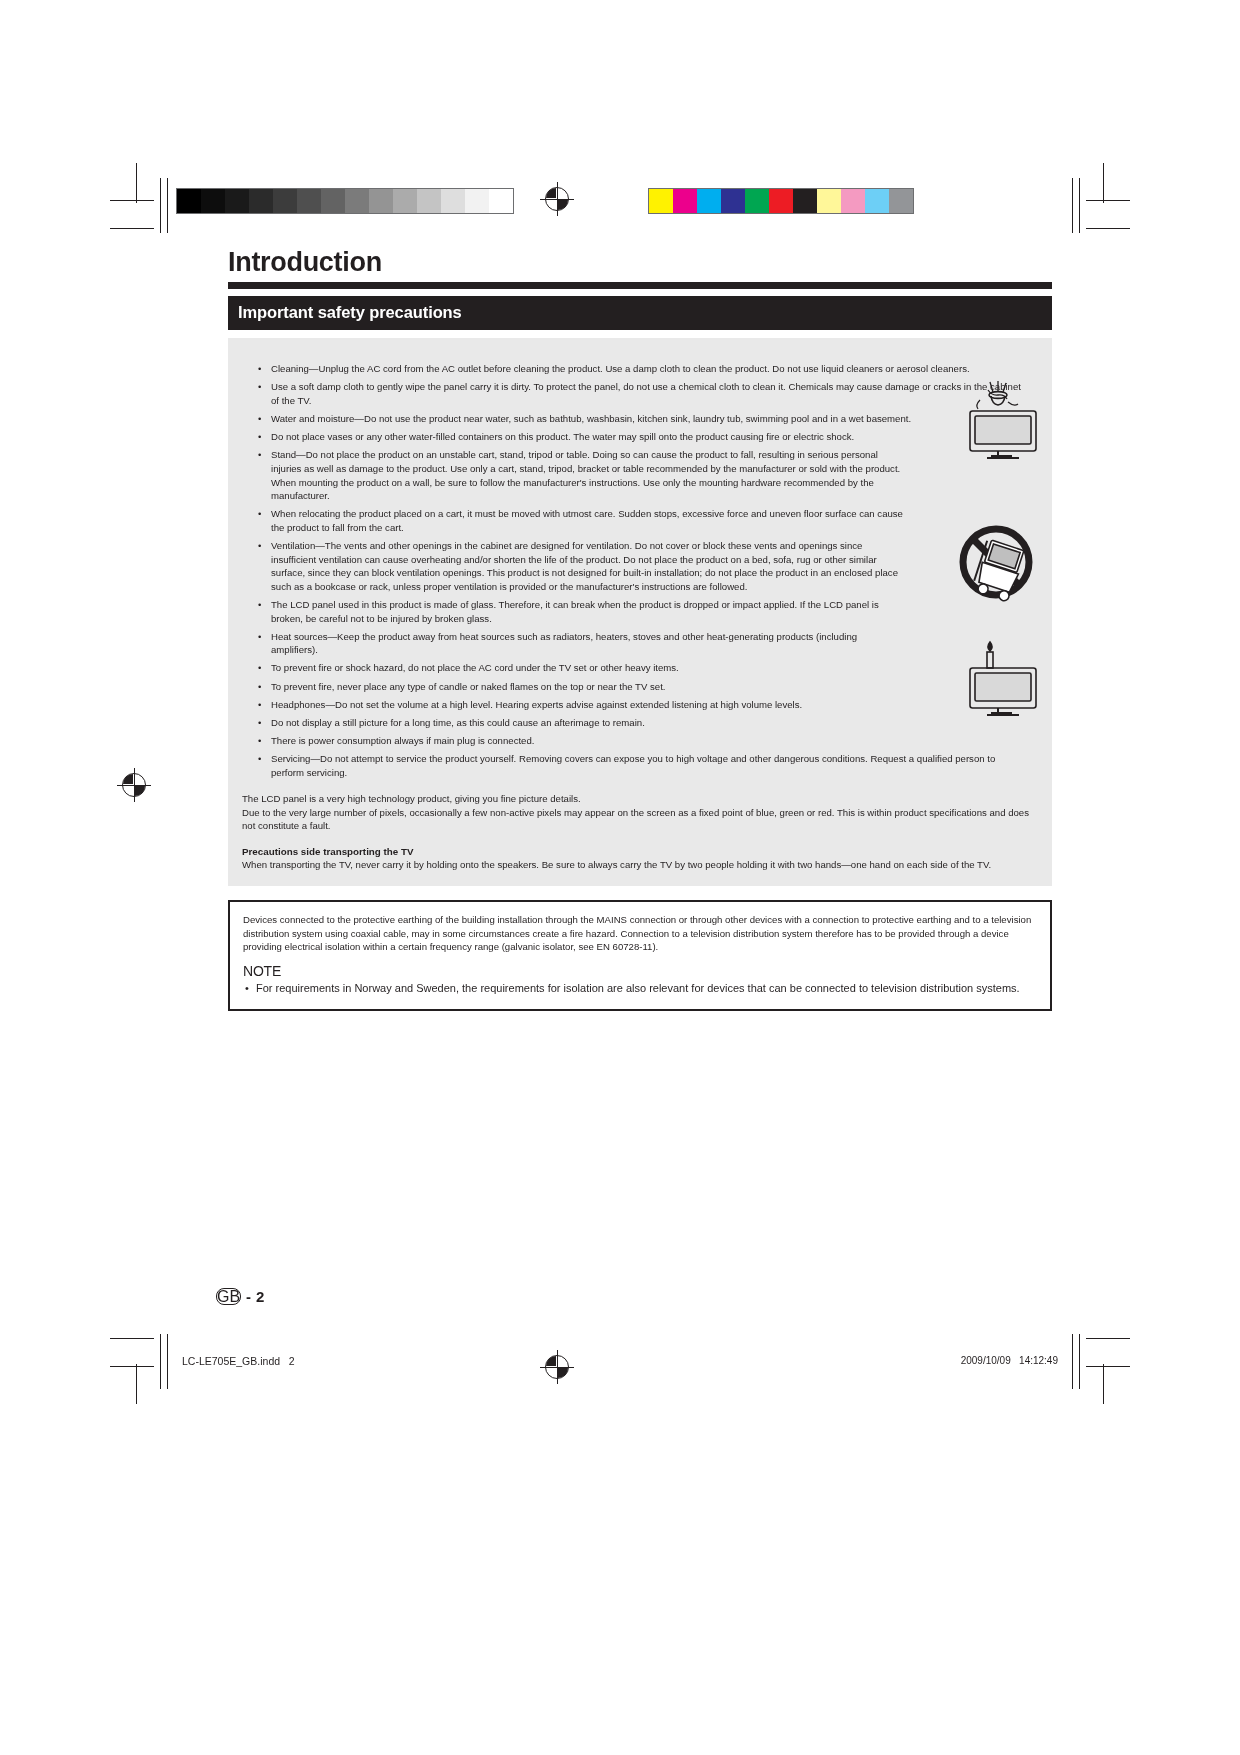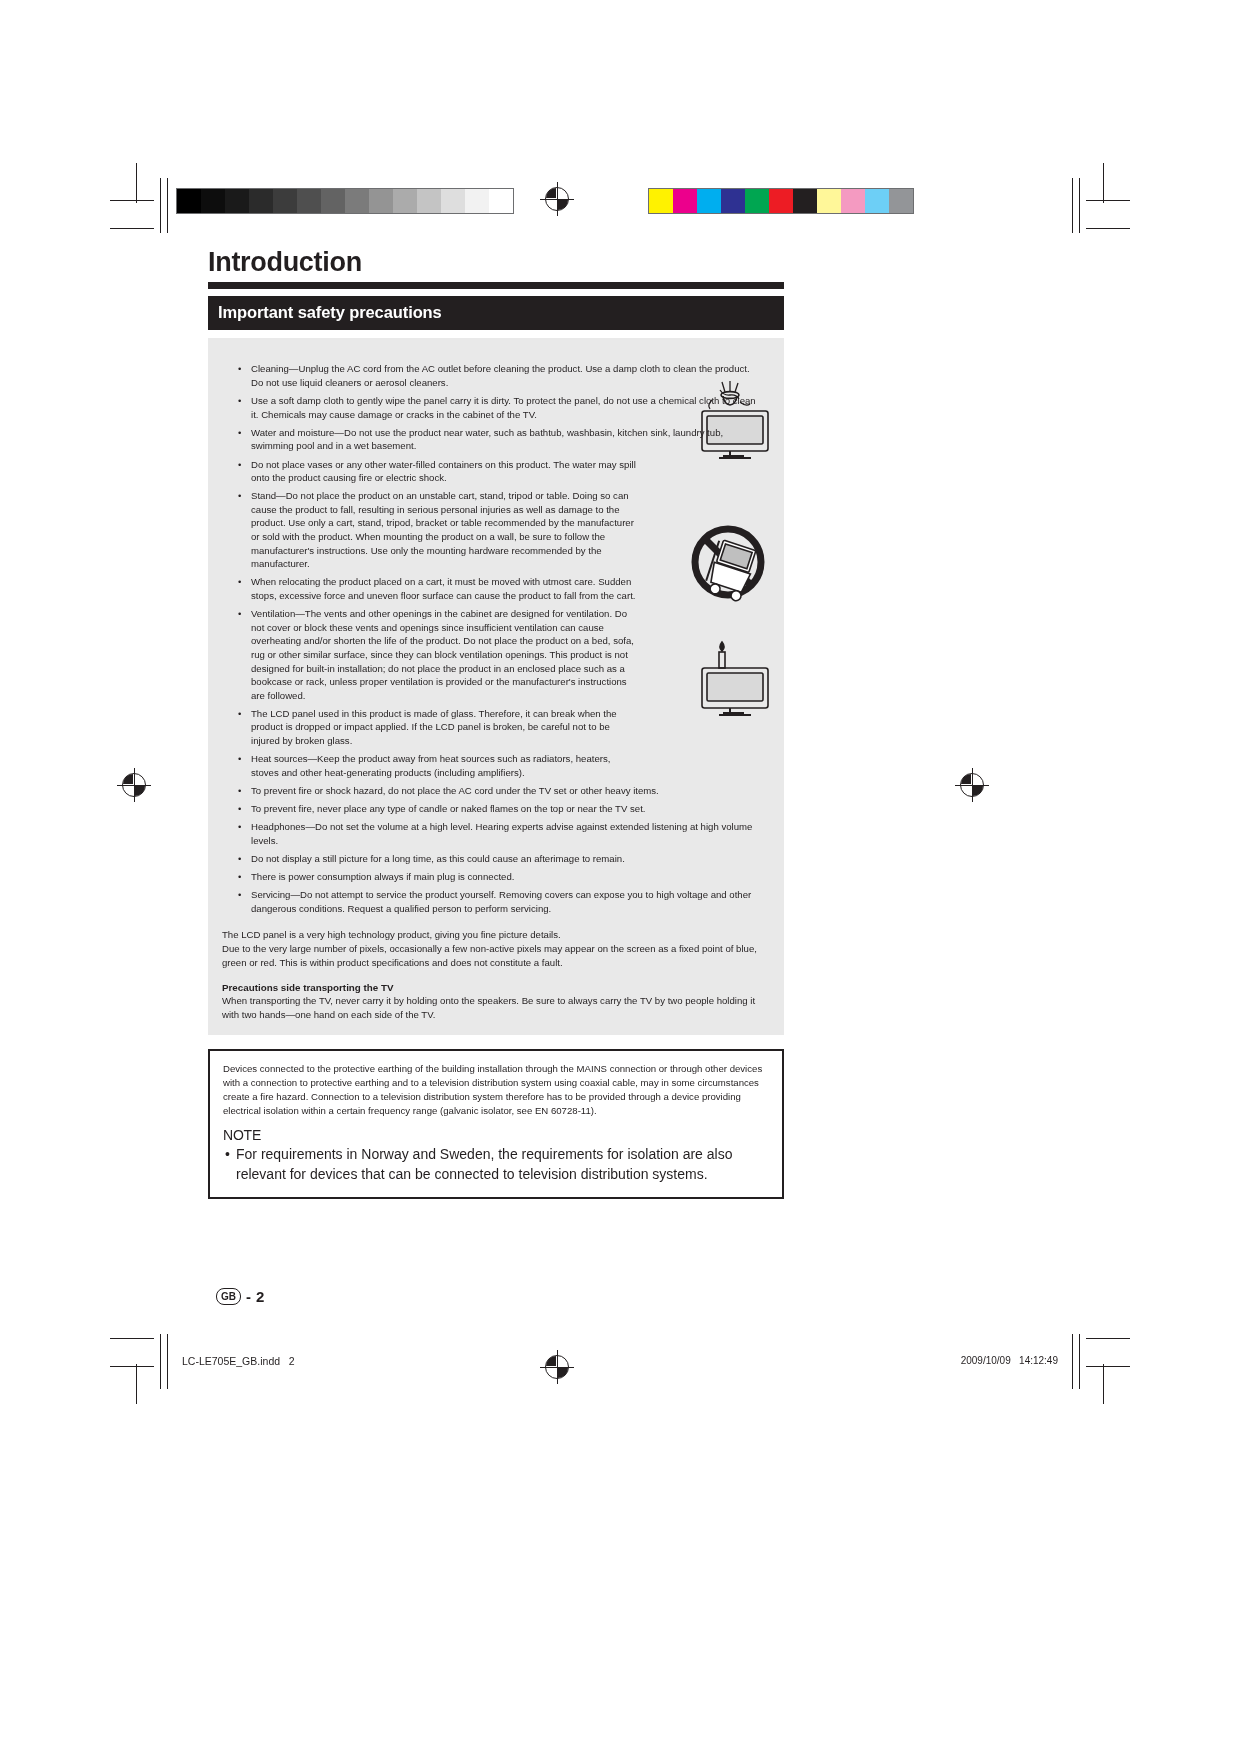--- a/index.html
+++ b/index.html
@@ -45,23 +45,23 @@
     position: absolute;
     display: flex;
     border: 1px solid #6d6e70;
     box-sizing: content-box;
   }
   .bar-strip .swatch { width: 24px; height: 24px; }
 
   
   .page {
     position: absolute;
-    left: 208px;
+    left: 228px;
     top: 248px;
-    width: 576px;
+    width: 824px;
   }
 
   .page-title {
     font-size: 27px;
     font-weight: bold;
     letter-spacing: -0.3px;
     line-height: 1.05;
     margin: 0 0 6px 0;
     color: #231f20;
   }
@@ -136,21 +136,21 @@
     letter-spacing: -0.2px;
   }
   ul.note-list {
     list-style: none;
     margin: 0;
     padding: 0;
   }
   ul.note-list > li {
     position: relative;
     padding-left: 13px;
-    font-size: 14px;
+    font-size: 11px;
     line-height: 1.42;
   }
   ul.note-list > li::before {
     content: "•";
     position: absolute;
     left: 2px;
     top: 0;
   }
 
   
@@ -168,22 +168,22 @@
     font-size: 15px;
     font-weight: bold;
   }
   .gb-badge {
     display: inline-flex;
     align-items: center;
     justify-content: center;
     width: 23px; height: 15px;
     border: 1.4px solid #231f20;
     border-radius: 8px;
-    font-size: 10px;
-    font-weight: bold;
+    font-size: 16px;
+    font-weight: normal;
     line-height: 1;
   }
 
   .footer-file {
     position: absolute;
     left: 182px;
     top: 1355px;
     font-size: 10.5px;
     white-space: pre;
   }

